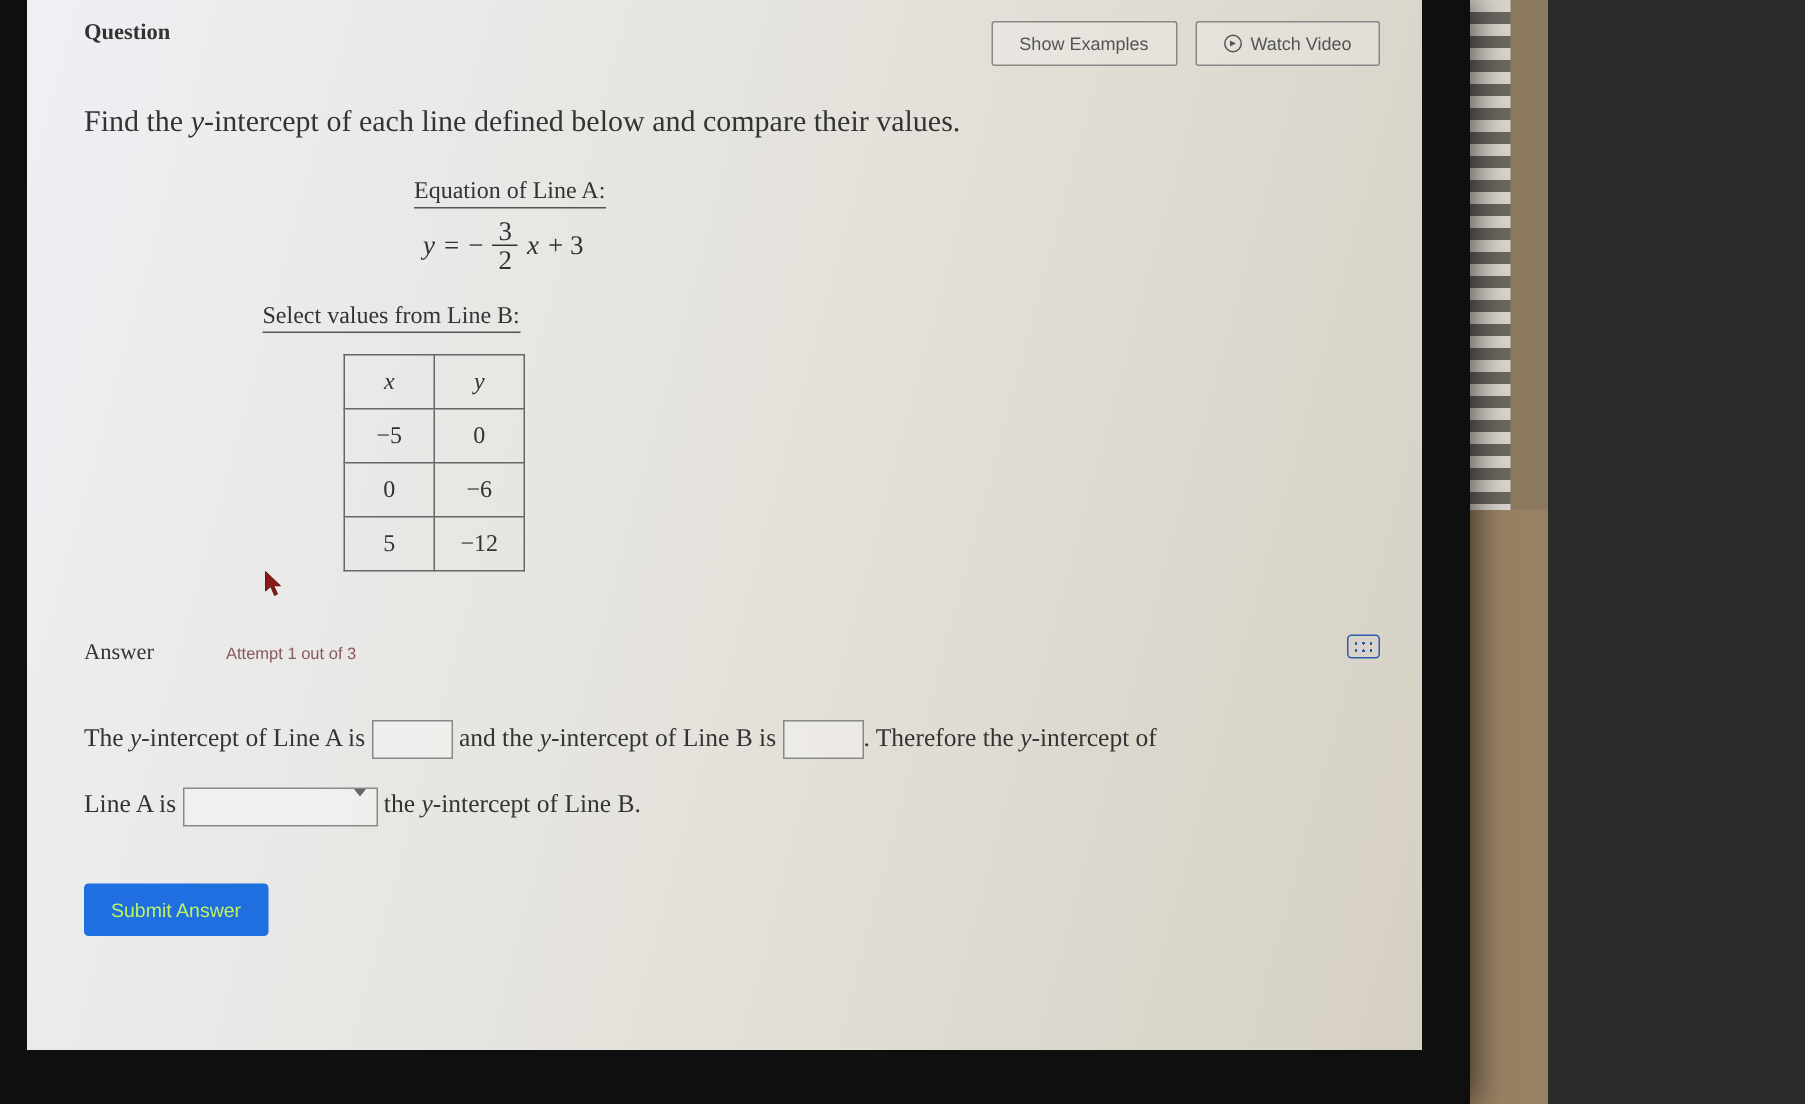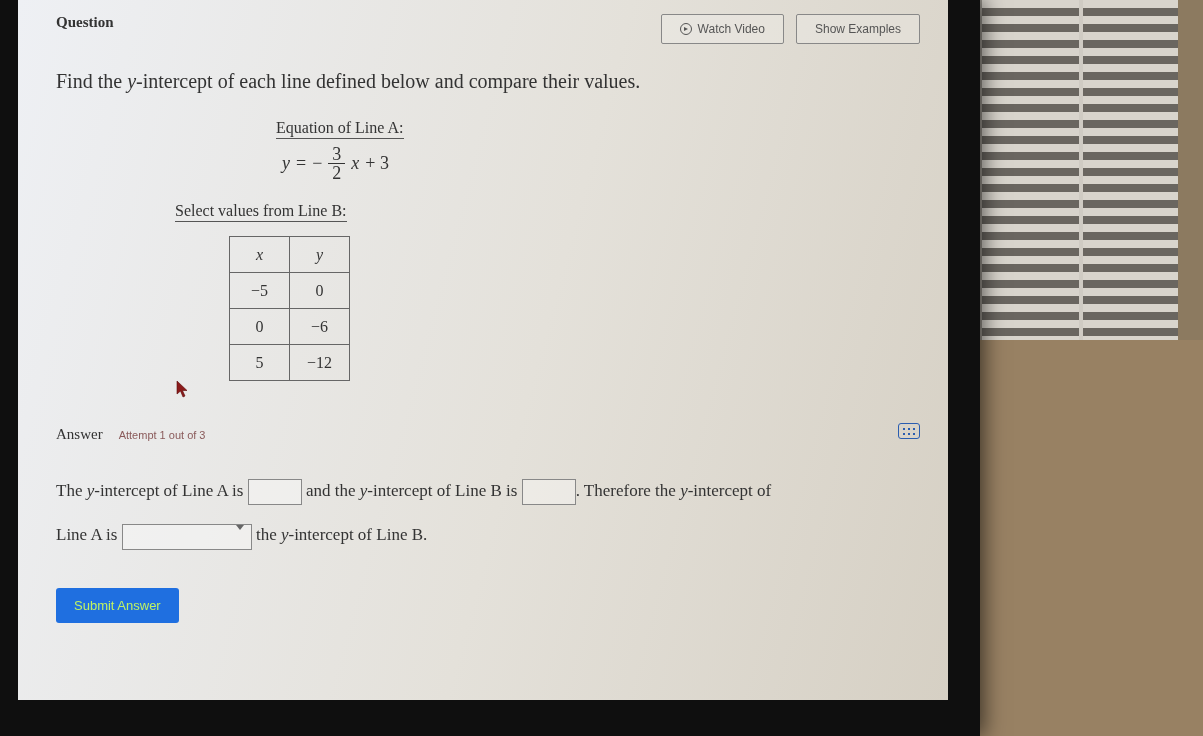--- a/index.html
+++ b/index.html
@@ -4,21 +4,21 @@
 <style>
   * { box-sizing: border-box; }
   html, body {
     margin: 0; padding: 0;
     font-family: Georgia, 'Times New Roman', serif;
     background: #2a2a2a;
     width: 1203px; height: 736px;
     overflow: hidden;
   }
   .scene {
-    width: 1203px; height: 736px;
+    width: 1032px; height: 736px;
     position: relative;
     background: linear-gradient(90deg, #2b2624 0%, #3a3430 100%);
   }
   .bg-right {
     position: absolute;
     right: 0; top: 0;
     width: 240px; height: 736px;
     background: #8c7a60;
   }
   .vent {
@@ -160,21 +160,21 @@
   }
   .val-table th { font-style: italic; }
   .answer-row {
     margin-top: 42px;
     display: flex;
     align-items: baseline;
     gap: 12px;
     justify-content: space-between;
   }
   .answer-label { font-weight: normal; font-size: 15px; }
-  .attempt { font-size: 11px; color: #8a5a5a; font-family: Arial, sans-serif; }
+  .attempt { font-size: 11px; color: #8a5a5a; font-family: Arial, sans-serif; margin-left: 32px; }
   .keypad-icon {
     width: 22px; height: 16px;
     border: 1.5px solid #2a5db0;
     border-radius: 3px;
     display: inline-block;
     position: relative;
     background:
       radial-gradient(circle at 25% 35%, #2a5db0 1px, transparent 1px),
       radial-gradient(circle at 50% 35%, #2a5db0 1px, transparent 1px),
       radial-gradient(circle at 75% 35%, #2a5db0 1px, transparent 1px),
@@ -246,25 +246,25 @@
   <div class="carpet"></div>
 
   <div class="bezel">
     <div class="screen">
       <div class="content">
 
         <div class="top-row">
           <div class="q-label">Question</div>
           <div class="top-buttons">
             <button class="btn-outline">
+              <span>Show Examples</span>
+            </button>
+            <button class="btn-outline">
               <span class="play-icon"></span>
               <span>Watch Video</span>
-            </button>
-            <button class="btn-outline">
-              <span>Show Examples</span>
             </button>
           </div>
         </div>
 
         <div class="prompt">
           Find the <span class="ital">y</span>-intercept of each line defined below and compare their values.
         </div>
 
         <div class="math-block">
           <div class="sec-header">Equation of Line A:</div>

